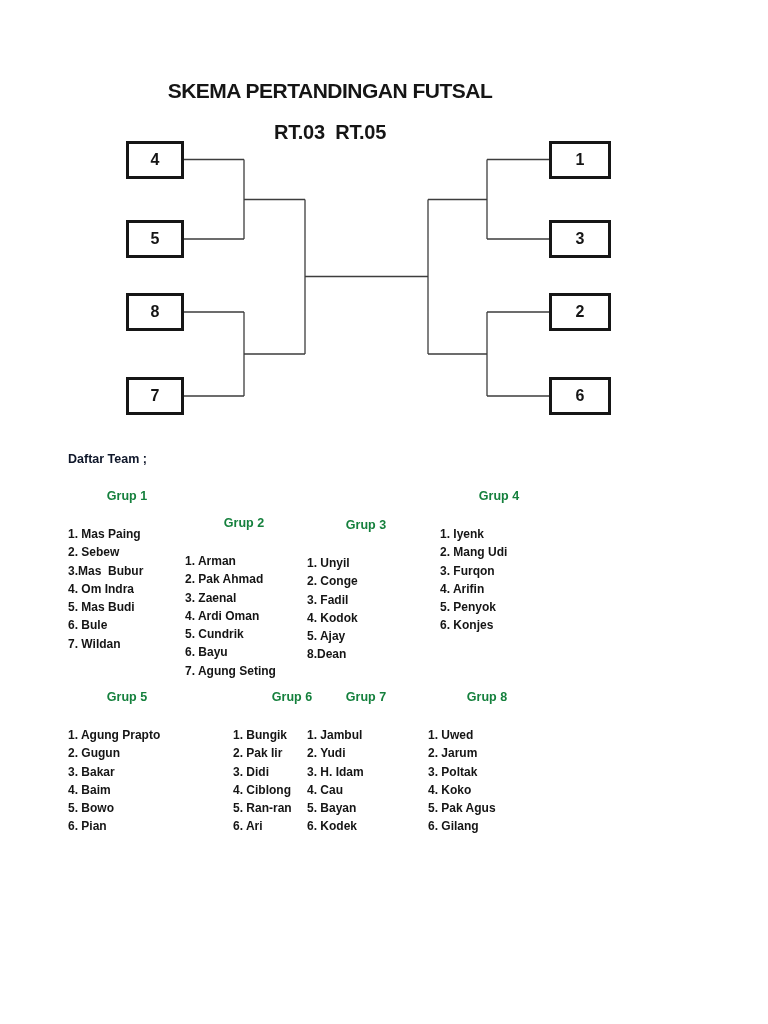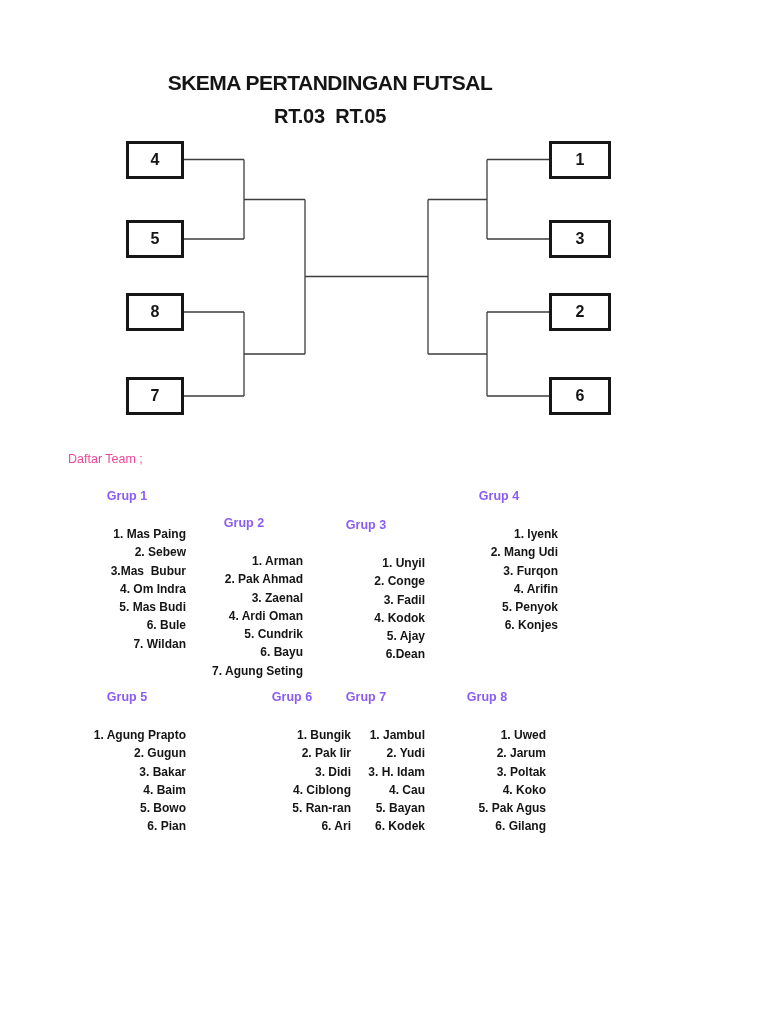--- a/index.html
+++ b/index.html
@@ -10,50 +10,50 @@
     color: #1a1a1a;
     position: relative;
     overflow: hidden;
   }
   .page { position: absolute; inset: 0; background: #ffffff; }
 
   
   .title-block { position: absolute; left: 0; top: 62px; width: 660px; text-align: center; }
   .title-line1 {
     font-size: 21px; font-weight: 700; letter-spacing: -0.5px;
-    line-height: 26px; margin: 8px; color: #151515;
+    line-height: 26px; margin: 16px; color: #151515;
   }
   .title-line2 {
     font-size: 20px; font-weight: 700; letter-spacing: -0.3px;
     line-height: 24px; margin: 2px 0 0 0; color: #151515; white-space: pre;
   }
 
   
   .bracket-svg { position: absolute; left: 0; top: 0; width: 768px; height: 440px; pointer-events: none; }
   .seed-box {
     position: absolute; width: 58px; height: 38px; box-sizing: border-box;
     border: 3px solid #161616; background: #ffffff;
     display: flex; align-items: center; justify-content: center;
     font-size: 16px; font-weight: 700; color: #151515;
   }
   .seed-box.right { width: 62px; }
 
   
   .teams-heading {
     position: absolute; left: 68px; top: 452px;
-    font-size: 12.5px; font-weight: 400; white-space: pre; color: #ec4899;
+    font-size: 12.5px; font-weight: 700; white-space: pre; color: #0f172a;
   }
   .group { position: absolute; width: 118px; }
   .group-name {
     text-align: center; font-size: 12.5px; font-weight: 700;
-    line-height: 14px; margin-bottom: 22px; color: #8b5cf6;
+    line-height: 14px; margin-bottom: 22px; color: #15803d;
   }
   .member {
     font-size: 12px; font-weight: 700; line-height: 18.3px;
-    white-space: pre; color: #151515; text-align: right;
+    white-space: pre; color: #151515;
   }
 </style>
 </head>
 <body>
 
 <div class="page">
 
   <div class="title-block">
     <div class="title-line1">SKEMA PERTANDINGAN FUTSAL</div>
     <div class="title-line2">RT.03  RT.05</div>
@@ -132,21 +132,21 @@
     <div class="member">7. Agung Seting</div>
   </div>
 
   <div class="group" style="left:307px; top:489px;margin-top:29px;">
     <div class="group-name">Grup 3</div>
     <div class="member">1. Unyil</div>
     <div class="member">2. Conge</div>
     <div class="member">3. Fadil</div>
     <div class="member">4. Kodok</div>
     <div class="member">5. Ajay</div>
-    <div class="member">6.Dean</div>
+    <div class="member">8.Dean</div>
   </div>
 
   <div class="group" style="left:440px; top:489px;">
     <div class="group-name">Grup 4</div>
     <div class="member">1. Iyenk</div>
     <div class="member">2. Mang Udi</div>
     <div class="member">3. Furqon</div>
     <div class="member">4. Arifin</div>
     <div class="member">5. Penyok</div>
     <div class="member">6. Konjes</div>

